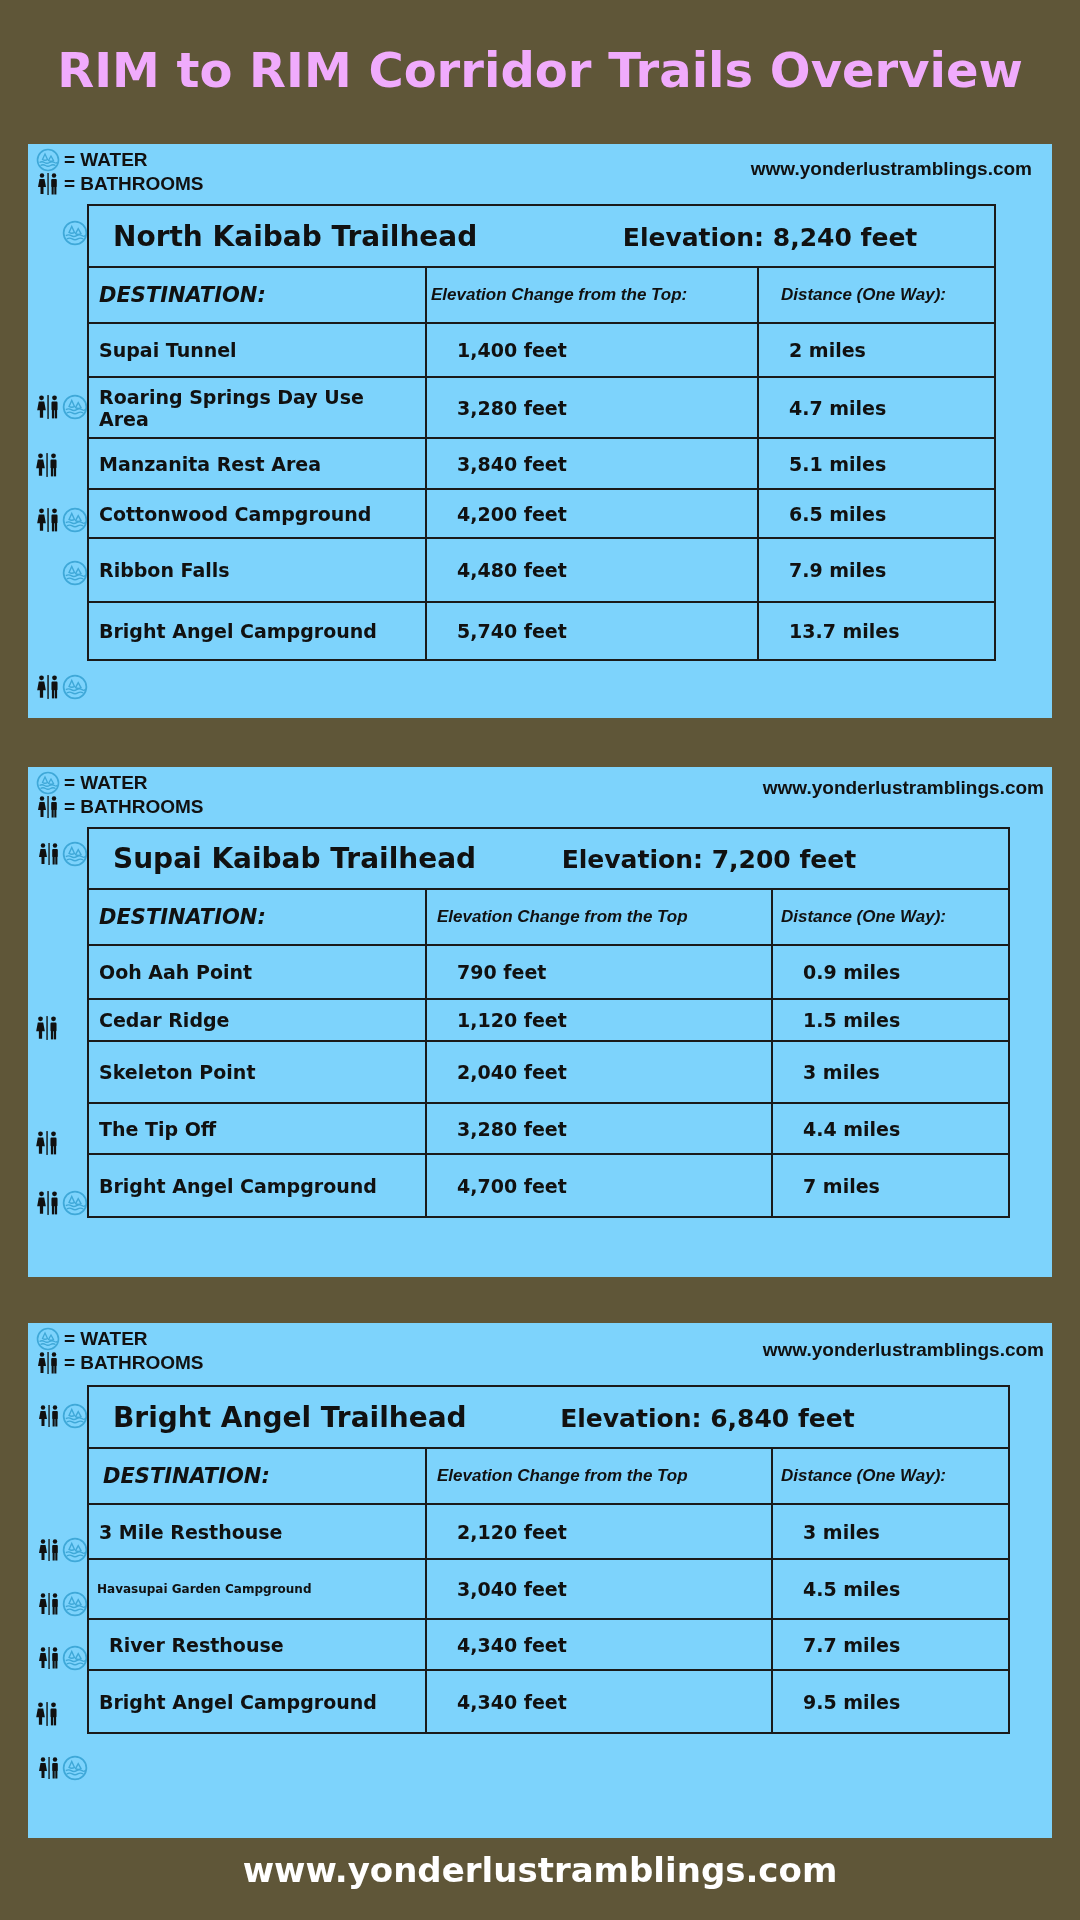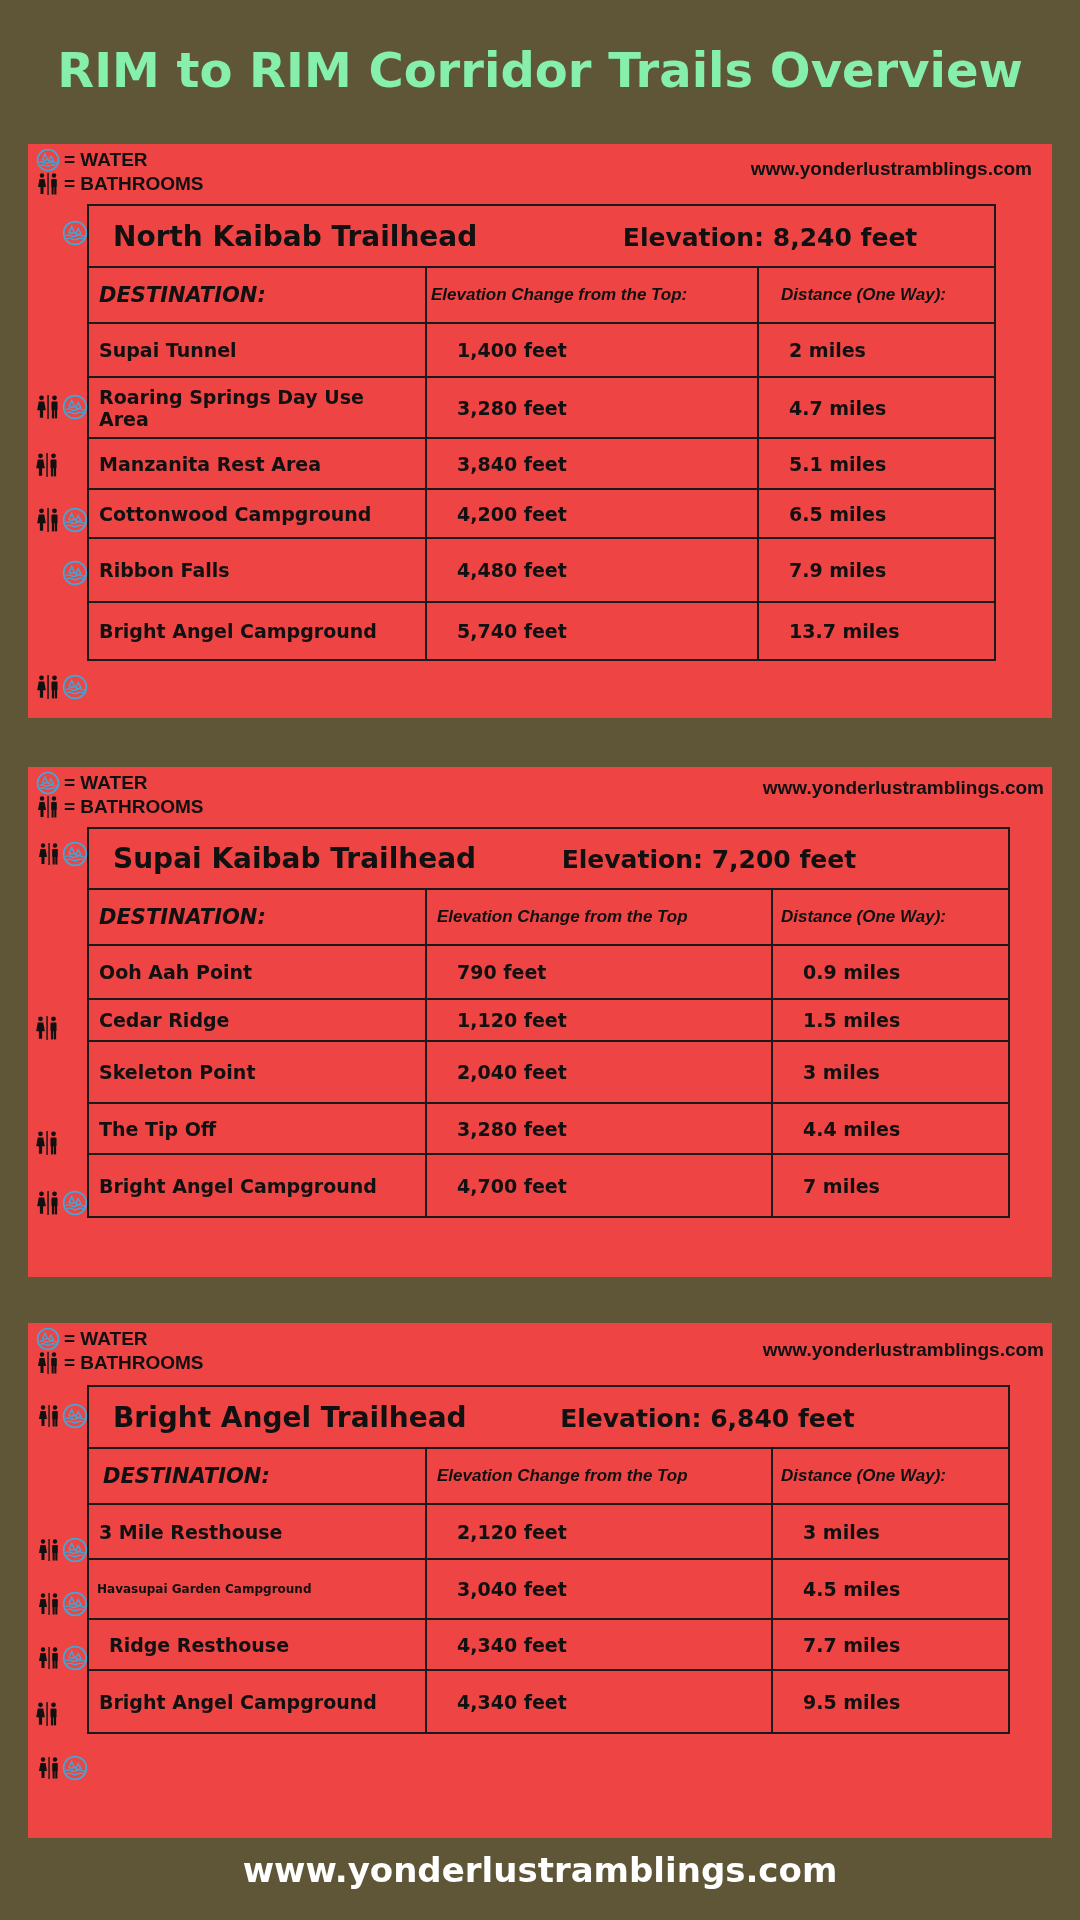--- a/index.html
+++ b/index.html
@@ -4,33 +4,33 @@
 <style>
   * { box-sizing: border-box; margin: 0; padding: 0; }
   html, body { width: 1080px; height: 1920px; overflow: hidden; }
   body {
     background: #5f5638;
     font-family: "DejaVu Sans", sans-serif;
     position: relative;
   }
   .main-title {
     position: absolute; left: 0; top: 42px; width: 1080px;
-    text-align: center; color: #86efac;
+    text-align: center; color: #f0abfc;
     font-family: "DejaVu Sans", sans-serif; font-weight: bold;
     font-size: 48px; letter-spacing: 0px;
   }
   .footer-url {
     position: absolute; left: 0; top: 1850px; width: 1080px;
     text-align: center; color: #ffffff;
     font-family: "DejaVu Sans", sans-serif; font-weight: bold;
     font-size: 34px;
   }
   .panel {
     position: absolute; left: 28px; width: 1024px;
-    background: #ef4444;
+    background: #7dd3fc;
   }
   .legend {
     position: absolute; left: 8px; top: 4px;
     font-family: "Liberation Sans", sans-serif; font-weight: bold;
     font-size: 19px; color: #111; line-height: 24px;
   }
   .legend-row { display: flex; align-items: center; gap: 4px; height: 24px; }
   .site-url {
     position: absolute; right: 20px; top: 14px;
     font-family: "Liberation Sans", sans-serif; font-weight: bold;
@@ -359,21 +359,21 @@
       <td class="col-dest">3 Mile Resthouse</td>
       <td class="col-elev">2,120 feet</td>
       <td class="col-dist">3 miles</td>
     </tr>
     <tr class="data-row" style="height:60px;">
       <td class="col-dest" style="padding-left:8px; font-size:12px;">Havasupai Garden Campground</td>
       <td class="col-elev">3,040 feet</td>
       <td class="col-dist">4.5 miles</td>
     </tr>
     <tr class="data-row" style="height:51px;">
-      <td class="col-dest" style="padding-left:20px;">Ridge Resthouse</td>
+      <td class="col-dest" style="padding-left:20px;">River Resthouse</td>
       <td class="col-elev">4,340 feet</td>
       <td class="col-dist">7.7 miles</td>
     </tr>
     <tr class="data-row" style="height:63px;">
       <td class="col-dest">Bright Angel Campground</td>
       <td class="col-elev">4,340 feet</td>
       <td class="col-dist">9.5 miles</td>
     </tr>
   </tbody>
     </table>

